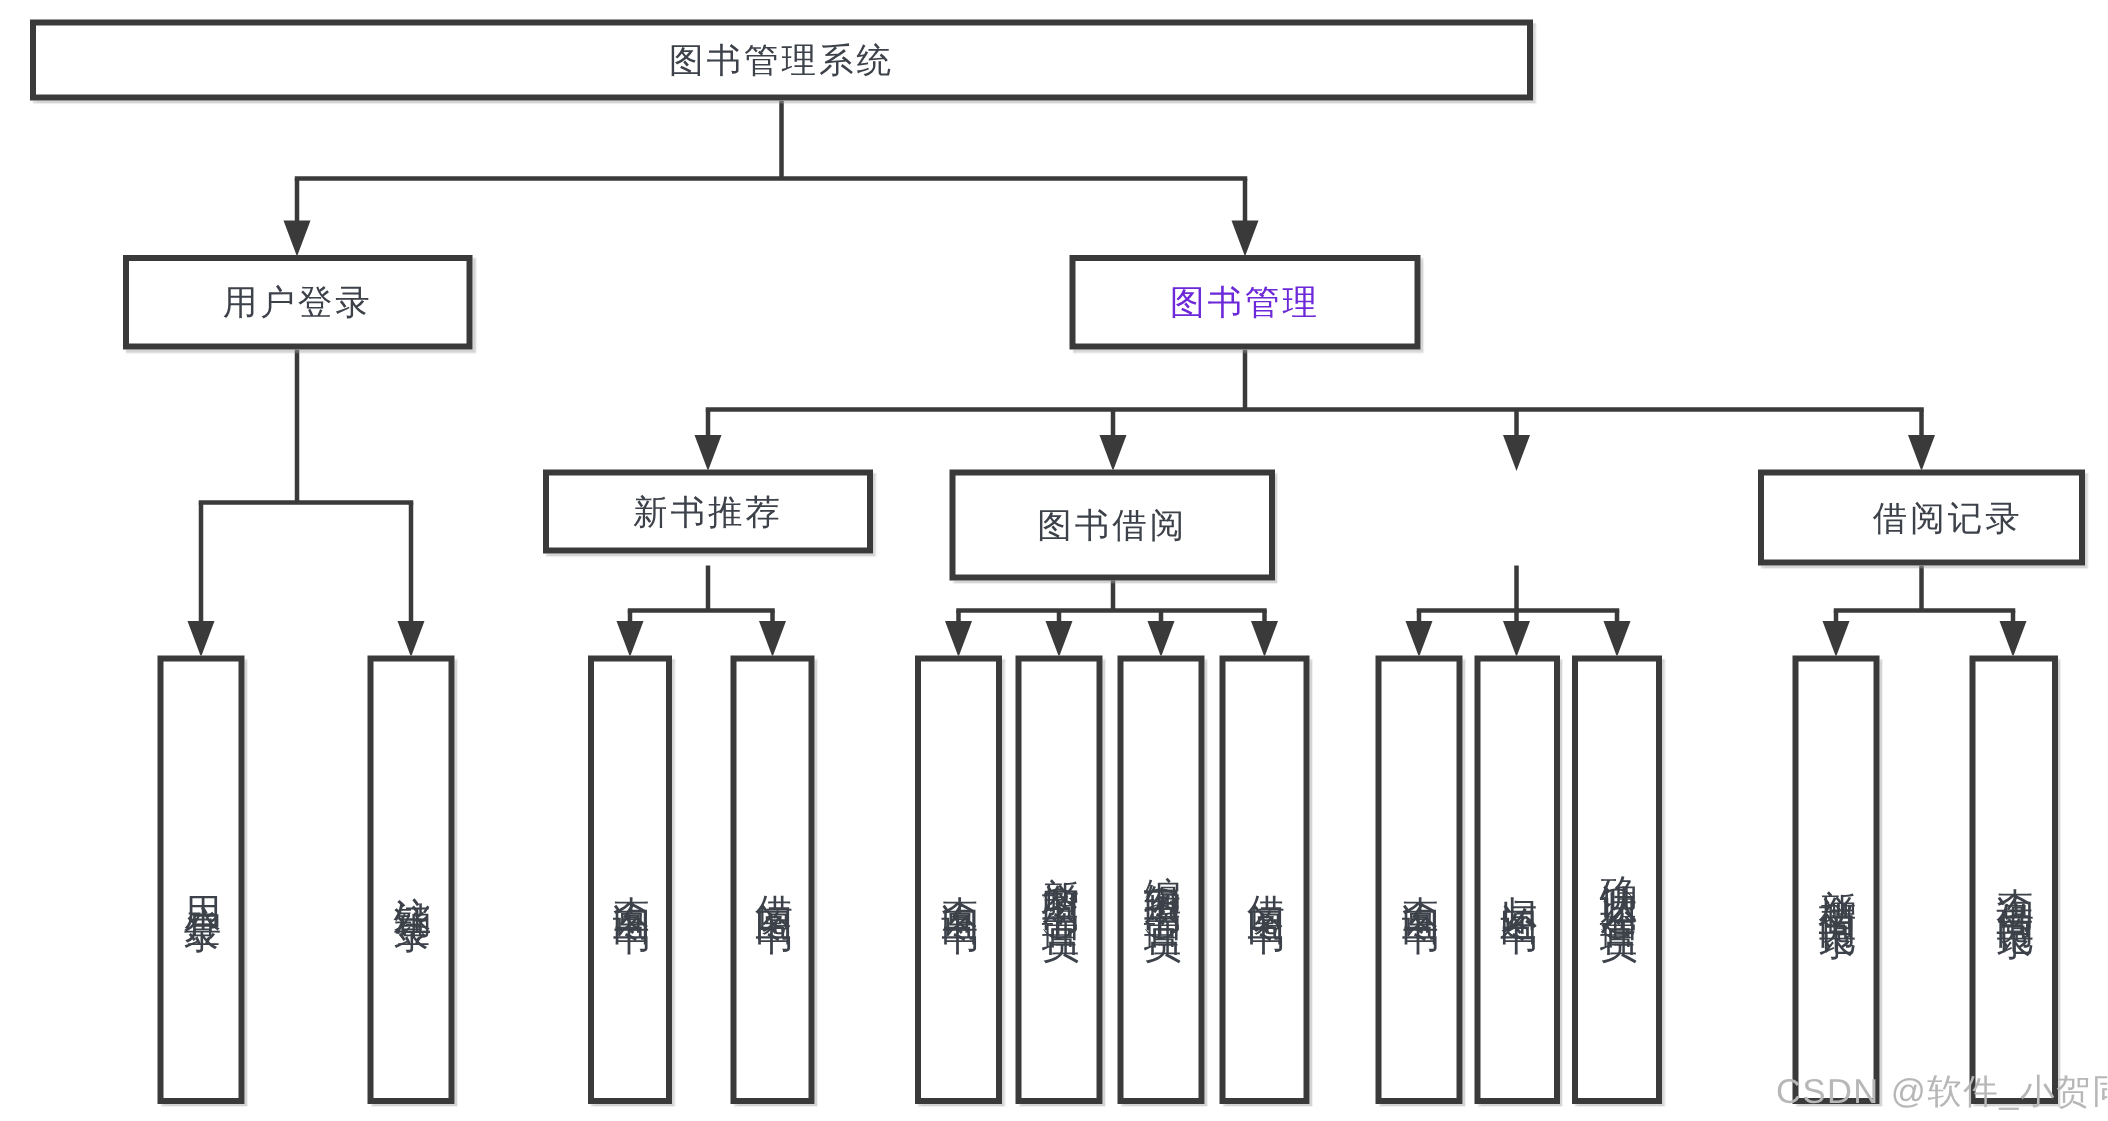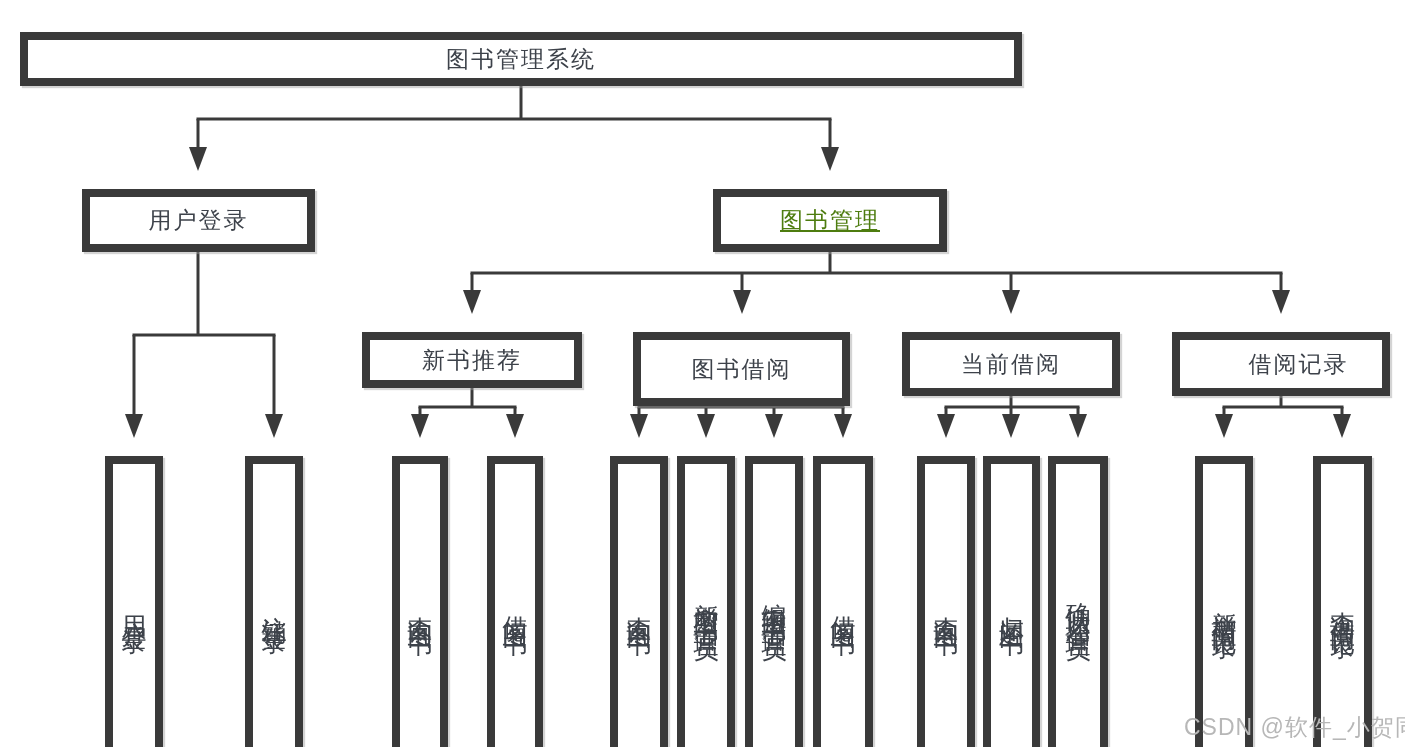--- a/index.html
+++ b/index.html
@@ -16,26 +16,25 @@
     left:0;top:0;
     width:1405px;height:747px;
     z-index:1;
   }
   .node{
     position:absolute;
     display:flex;
     align-items:center;
     justify-content:center;
     background:#ffffff;
-    border:8px solid #22c55e;
+    border:4px solid #22c55e;
     box-sizing:border-box;
     box-shadow:2px 2px 1px rgba(160,160,160,0.45);
     z-index:2;
     color:#3d424a;
-    margin-top:19px;
   }
   .node.h .lbl{
     font-size:23px;
     letter-spacing:2px;
     white-space:nowrap;
   }
   .node.v .lbl{
     writing-mode:vertical-rl;
     font-size:25px;
     letter-spacing:5px;
@@ -111,30 +110,27 @@
       <polygon points="1333,414 1351,414 1342,438" fill="#3a3a3a"></polygon>
     </svg>
   <div class="watermark" style="color: rgb(183, 183, 183);">CSDN @软件_小贺同学</div>
 <div class="node h" style="left: 20px; top: 13px; width: 1002px; height: 54px; border-color: rgb(58, 58, 58); background: rgb(255, 255, 255);">
       <span class="lbl" style="color: rgb(61, 66, 74);">图书管理系统</span>
     </div>
     <div class="node h" style="left: 82px; top: 170px; width: 233px; height: 63px; border-color: rgb(58, 58, 58); background: rgb(255, 255, 255);">
       <span class="lbl" style="color: rgb(61, 66, 74);">用户登录</span>
     </div>
     <div class="node h" style="left: 713px; top: 170px; width: 234px; height: 63px; border-color: rgb(58, 58, 58); background: rgb(255, 255, 255);">
-      <span class="lbl" style="color: #4d7c0f; text-decoration: underline;">图书管理</span>
+      <span class="lbl" style="color: #6d28d9;">图书管理</span>
     </div>
     <div class="node h" style="left: 362px; top: 313px; width: 220px; height: 56px; border-color: rgb(58, 58, 58); background: rgb(255, 255, 255);">
       <span class="lbl" style="color: rgb(61, 66, 74);">新书推荐</span>
     </div>
     <div class="node h" style="left: 633px; top: 313px; width: 217px; height: 74px; border-color: rgb(58, 58, 58); background: rgb(255, 255, 255);">
       <span class="lbl" style="color: rgb(61, 66, 74);">图书借阅</span>
-    </div>
-    <div class="node h" style="left: 902px; top: 313px; width: 218px; height: 64px; border-color: rgb(58, 58, 58); background: rgb(255, 255, 255);">
-      <span class="lbl" style="color: rgb(61, 66, 74);">当前借阅</span>
     </div>
     <div class="node h" style="left: 1172px; top: 313px; width: 218px; height: 64px; border-color: rgb(58, 58, 58); background: rgb(255, 255, 255); padding-left: 35px;">
       <span class="lbl" style="color: rgb(61, 66, 74);">借阅记录</span>
     </div>
     <div class="node v" style="left: 105px; top: 437px; width: 58px; height: 299px; border-color: rgb(58, 58, 58); background: rgb(255, 255, 255);">
       <span class="lbl" style="color: rgb(61, 66, 74);">用户登录</span>
     </div>
     <div class="node v" style="left: 245px; top: 437px; width: 58px; height: 299px; border-color: rgb(58, 58, 58); background: rgb(255, 255, 255);">
       <span class="lbl" style="color: rgb(61, 66, 74);">注销登录</span>
     </div>

